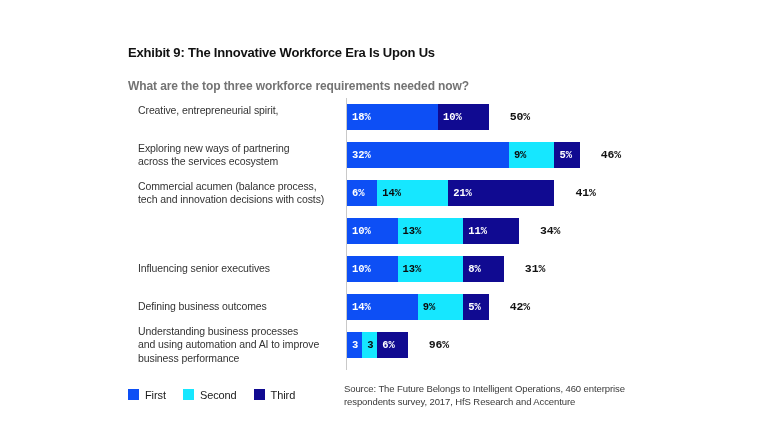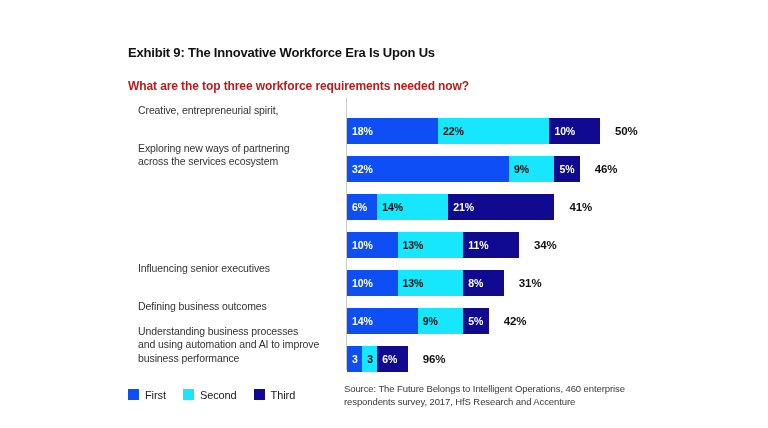--- a/index.html
+++ b/index.html
@@ -33,21 +33,21 @@
     color: #111111;
     white-space: nowrap;
   }
   .subtitle {
     position: absolute;
     left: 128px;
     top: 79px;
     font-size: 12px;
     font-weight: bold;
     letter-spacing: -0.1px;
-    color: #b91c1c;
+    color: #737373;
     white-space: nowrap;
   }
 
   
   .plot {
     position: absolute;
     left: 128px;
     top: 98px;
     width: 540px;
     height: 272px;
@@ -73,24 +73,25 @@
     width: 200px;
     text-align: left;
     font-size: 10.5px;
     line-height: 13.5px;
     color: #333333;
     letter-spacing: -0.1px;
   }
   .bar-track {
     position: absolute;
     left: 219px;
-    top: 20px;
+    top: 6px;
     height: 26px;
     white-space: nowrap;
     font-size: 0;
+    font-family: Liberation Mono, monospace;
   }
   .seg {
     display: inline-block;
     height: 26px;
     vertical-align: top;
     position: relative;
     font-size: 10.5px;
     font-weight: bold;
     letter-spacing: -0.1px;
   }
@@ -110,21 +111,21 @@
   .seg.third  span { color: #ffffff; }
 
   .total {
     display: inline-block;
     height: 26px;
     vertical-align: top;
     font-size: 11.5px;
     font-weight: bold;
     color: #111111;
     letter-spacing: -0.1px;
-    padding-left: 15px;
+    padding-left: 21px;
     line-height: 26px;
   }
 
   
   .legend {
     position: absolute;
     left: 128px;
     top: 389px;
     font-size: 0;
     white-space: nowrap;
@@ -173,30 +174,34 @@
 
   <div class="subtitle">What are the top three workforce requirements needed now?</div>
 
   <div class="plot">
     <div class="axis-line"></div>
     <div id="rows-container">
         <div class="row" style="top: 0px;">
           <div class="row-label" style="top: 5.5px;">
             <div>Creative, entrepreneurial spirit,</div>
           </div>
-          <div class="bar-track"><div class="seg first" style="width: 91.08px;"><span>18%</span></div><div class="seg second" style="width: 111.32px;"><span>22%</span></div><div class="seg third" style="width: 50.6px;"><span>10%</span></div><div class="total">50%</div></div>
+          <div class="bar-track"><div class="seg first" style="width: 91.08px;"><span>18%</span></div><div class="seg third" style="width: 50.6px;"><span>10%</span></div><div class="total">50%</div></div>
         </div>
         <div class="row" style="top: 38px;">
           <div class="row-label" style="top: 5.5px;">
             <div>Exploring new ways of partnering</div>
             <div>across the services ecosystem</div>
           </div>
           <div class="bar-track"><div class="seg first" style="width: 161.92px;"><span>32%</span></div><div class="seg second" style="width: 45.54px;"><span>9%</span></div><div class="seg third" style="width: 25.3px;"><span>5%</span></div><div class="total">46%</div></div>
         </div>
         <div class="row" style="top: 76px;">
+          <div class="row-label" style="top: 5.5px;">
+            <div>Commercial acumen (balance process,</div>
+            <div>tech and innovation decisions with costs)</div>
+          </div>
           <div class="bar-track"><div class="seg first" style="width: 30.36px;"><span>6%</span></div><div class="seg second" style="width: 70.84px;"><span>14%</span></div><div class="seg third" style="width: 106.26px;"><span>21%</span></div><div class="total">41%</div></div>
         </div>
         <div class="row" style="top: 114px;">
           <div class="bar-track"><div class="seg first" style="width: 50.6px;"><span>10%</span></div><div class="seg second" style="width: 65.78px;"><span>13%</span></div><div class="seg third" style="width: 55.66px;"><span>11%</span></div><div class="total">34%</div></div>
         </div>
         <div class="row" style="top: 152px;">
           <div class="row-label" style="top: 12.25px;">
             <div>Influencing senior executives</div>
           </div>
           <div class="bar-track"><div class="seg first" style="width: 50.6px;"><span>10%</span></div><div class="seg second" style="width: 65.78px;"><span>13%</span></div><div class="seg third" style="width: 40.48px;"><span>8%</span></div><div class="total">31%</div></div>

